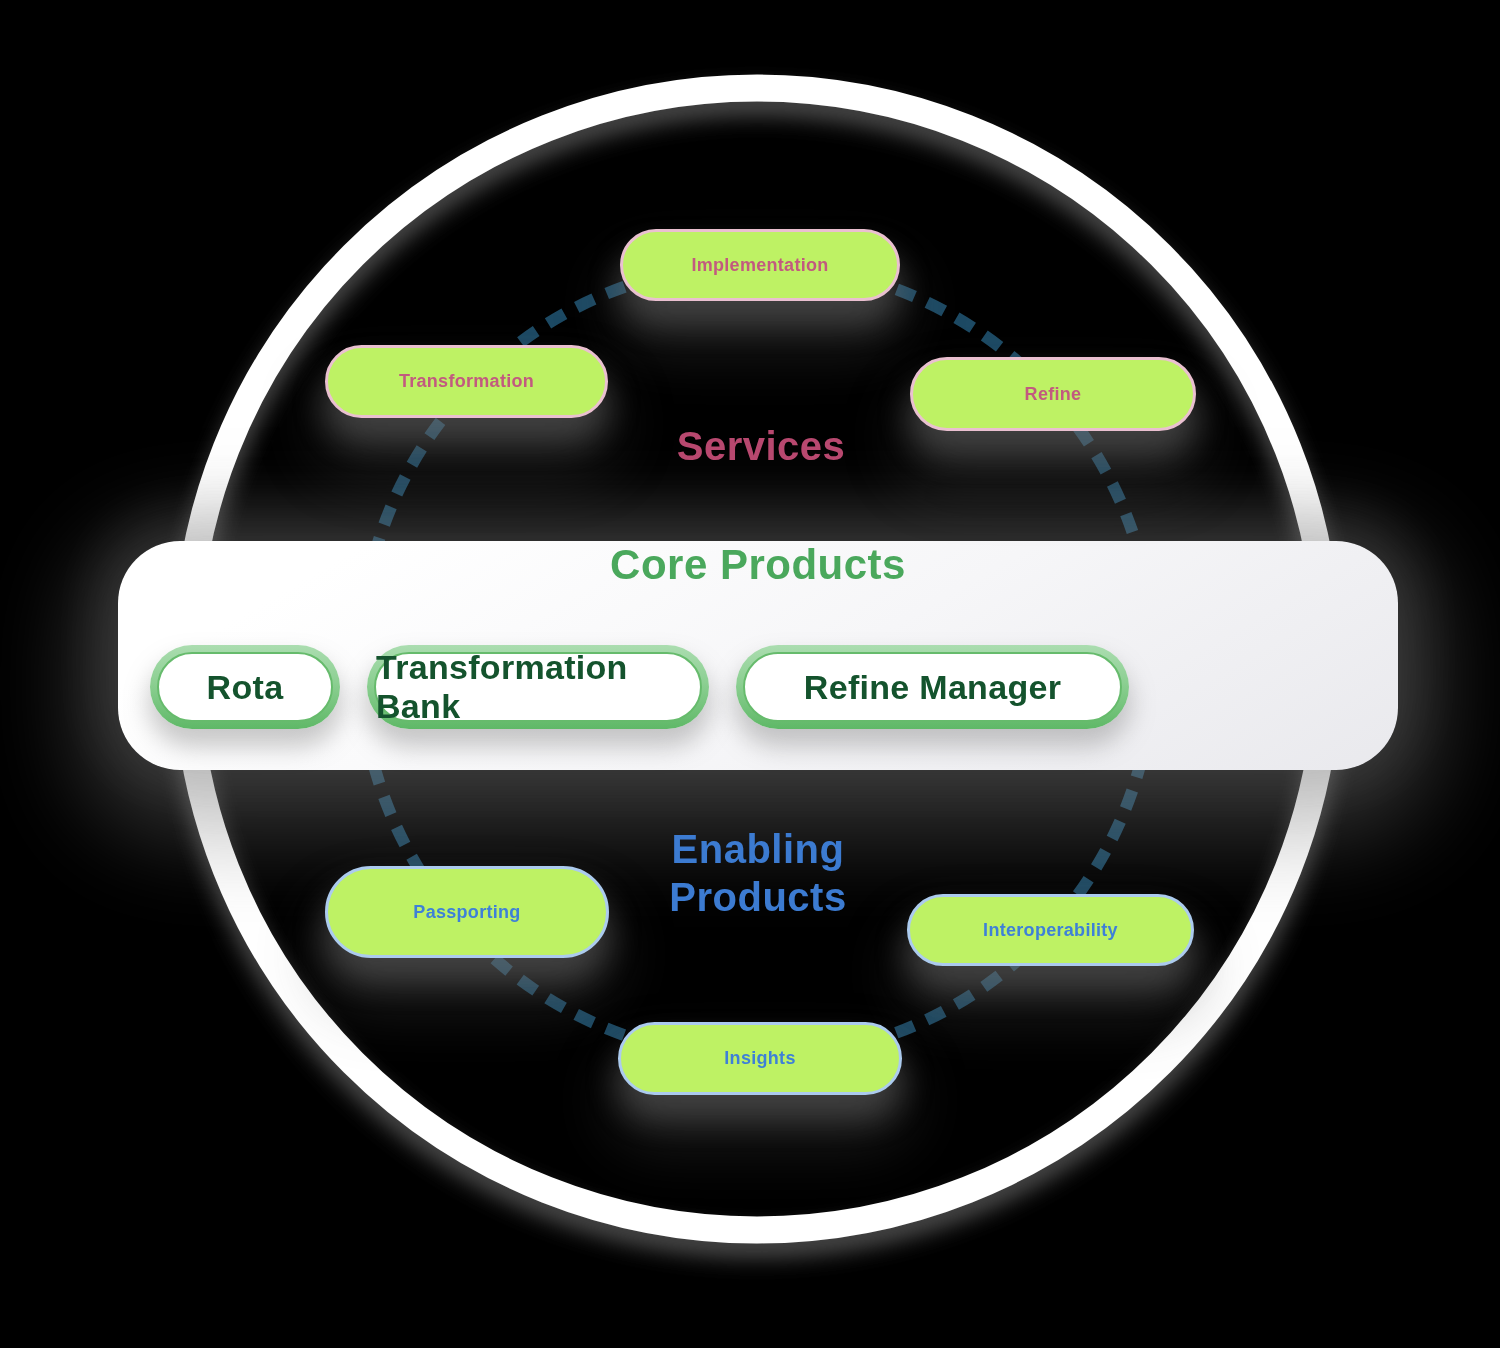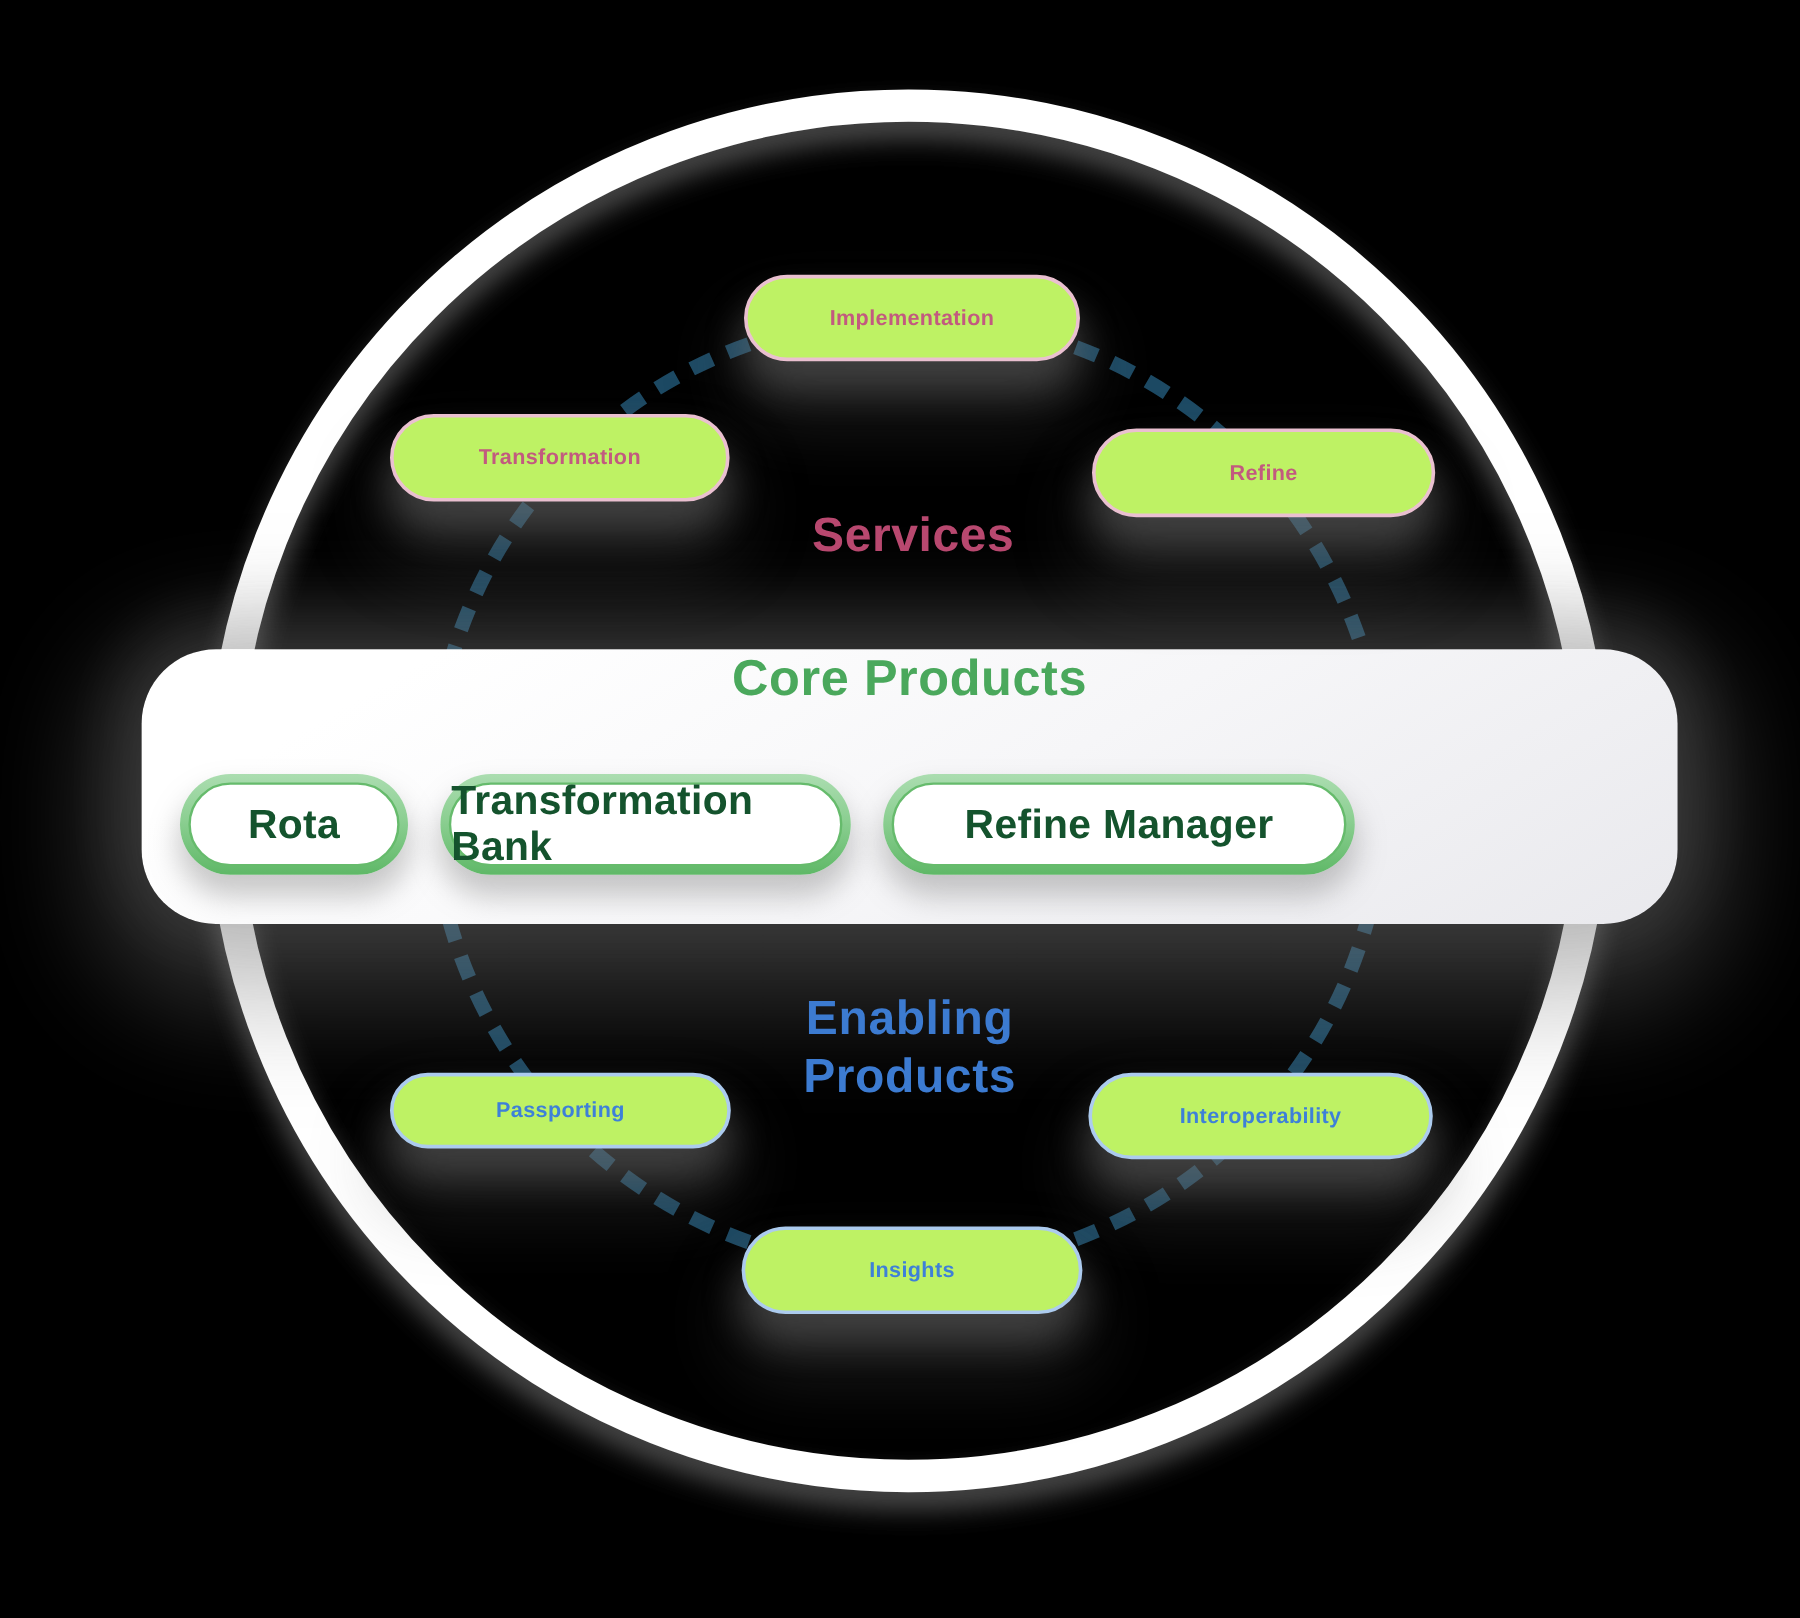--- a/index.html
+++ b/index.html
@@ -92,21 +92,21 @@
     box-shadow:
       0 22px 30px 2px rgba(120,120,120,0.42),
       0 42px 60px 10px rgba(90,90,90,0.30);
   }
   .opill.pink { border: 3px solid #eac0d0; color: #c25a7f; }
   .opill.blue { border: 3px solid #accbee; color: #3e80d8; }
 
   .pill-implementation   { left: 620px; top: 229px; width: 280px; height: 72px; }
   .pill-transformation   { left: 325px; top: 345px; width: 283px; height: 73px; }
   .pill-refine           { left: 910px; top: 357px; width: 286px; height: 74px; }
-  .pill-passporting      { left: 325px; top: 894px; width: 284px; height: 63px; }
+  .pill-passporting      { left: 325px; top: 866px; width: 284px; height: 92px; }
   .pill-interoperability { left: 907px; top: 894px; width: 287px; height: 72px; }
   .pill-insights         { left: 618px; top: 1022px; width: 284px; height: 73px; }
 
   
   .services-title {
     position: absolute;
     top: 424px;
     left: 761px;
     transform: translateX(-50%);
     font-size: 40px;

